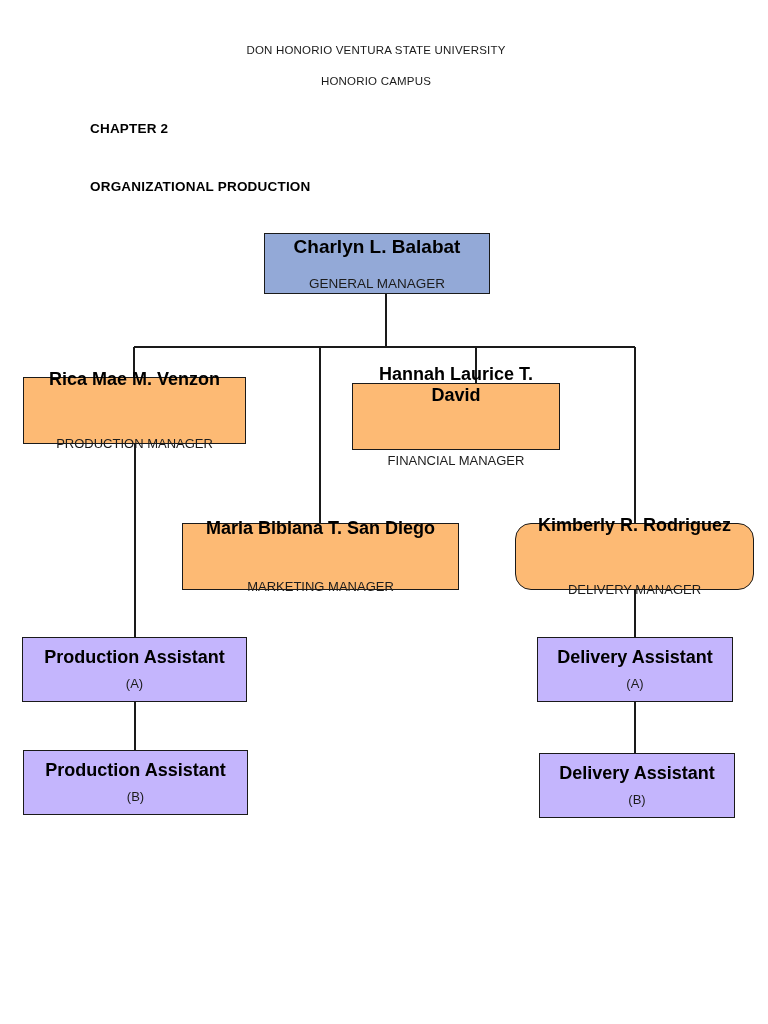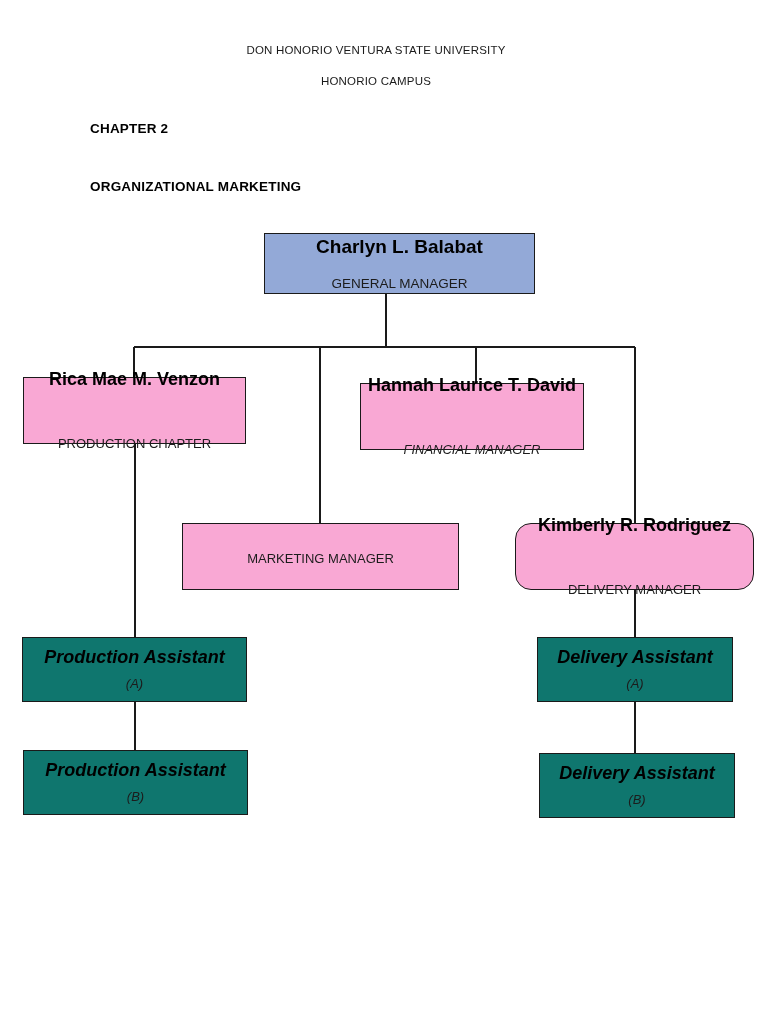--- a/index.html
+++ b/index.html
@@ -88,41 +88,41 @@
     color: #000000;
     line-height: 1.15;
   }
   .node .role {
     color: #1c1c1c;
     line-height: 1.15;
   }
 
   
   .lvl-manager { background: #93a9d7; }
-  .lvl-sub     { background: #f9a8d4; gap: 36px; }
-  .lvl-assist  { background: #0f766e; font-style: italic; }
+  .lvl-sub     { background: #fdba74; gap: 36px; }
+  .lvl-assist  { background: #c4b5fd; }
 
   
   #node-gm {
-    left: 264px; top: 233px; width: 271px; height: 61px;
+    left: 264px; top: 233px; width: 226px; height: 61px;
   }
   #node-gm .name { font-size: 19px; }
   #node-gm .role { font-size: 13.5px; margin-top: 18px; }
 
   #node-production {
     left: 23px; top: 377px; width: 223px; height: 67px;
   }
   #node-production .name { font-size: 18px; }
   #node-production .role { font-size: 13px; margin-top: 12px; }
 
   #node-financial {
-    left: 360px; top: 383px; width: 224px; height: 67px;
+    left: 352px; top: 383px; width: 208px; height: 67px;
   }
   #node-financial .name { font-size: 18px; }
-  #node-financial .role { font-size: 13px; margin-top: 12px; font-style: italic; }
+  #node-financial .role { font-size: 13px; margin-top: 12px; }
 
   #node-marketing {
     left: 182px; top: 523px; width: 277px; height: 67px;
   }
   #node-marketing .name { font-size: 18px; }
   #node-marketing .role { font-size: 13px; margin-top: 6px; }
 
   #node-delivery {
     left: 515px; top: 523px; width: 239px; height: 67px; border-radius: 16px;
   }
@@ -156,21 +156,21 @@
 </head>
 <body>
 
 <div class="doc-header">
   <div class="line">DON HONORIO VENTURA STATE UNIVERSITY</div>
   <div class="line second">HONORIO CAMPUS</div>
 </div>
 
 <div class="chapter-label">CHAPTER 2</div>
 
-<div class="section-title">ORGANIZATIONAL MARKETING</div>
+<div class="section-title">ORGANIZATIONAL PRODUCTION</div>
 
 <div class="chart">
 
   <svg class="connectors" width="768" height="1024">
     <g stroke="#1a1a1a" stroke-width="2.4" fill="none" shape-rendering="crispEdges">
 
       <line x1="386" y1="294" x2="386" y2="347"></line>
 
       <line x1="134" y1="347" x2="635" y2="347"></line>
 
@@ -192,29 +192,30 @@
     </g>
   </svg>
 
   <div class="node lvl-manager" id="node-gm">
     <div class="name">Charlyn L. Balabat</div>
     <div class="role">GENERAL MANAGER</div>
   </div>
 
   <div class="node lvl-sub" id="node-production">
     <div class="name">Rica Mae M. Venzon</div>
-    <div class="role">PRODUCTION CHAPTER</div>
+    <div class="role">PRODUCTION MANAGER</div>
   </div>
 
   <div class="node lvl-sub" id="node-financial">
     <div class="name">Hannah Laurice T. David</div>
     <div class="role">FINANCIAL MANAGER</div>
   </div>
 
   <div class="node lvl-sub" id="node-marketing">
+    <div class="name">Maria Bibiana T. San Diego</div>
     <div class="role">MARKETING MANAGER</div>
   </div>
 
   <div class="node lvl-sub" id="node-delivery">
     <div class="name">Kimberly R. Rodriguez</div>
     <div class="role">DELIVERY MANAGER</div>
   </div>
 
   <div class="node lvl-assist" id="node-prod-a">
     <div class="name">Production Assistant</div>

